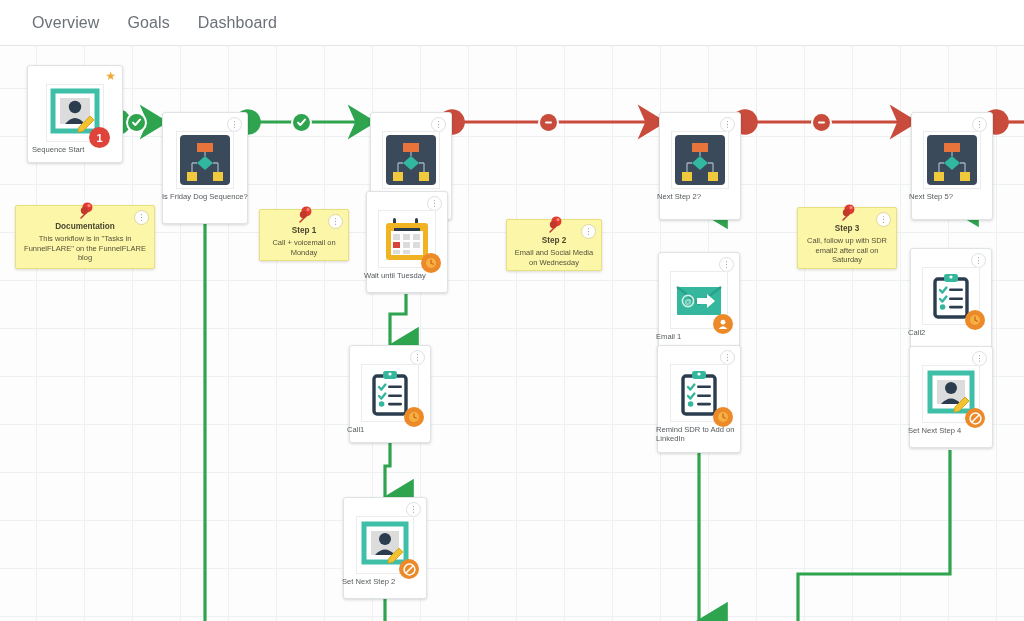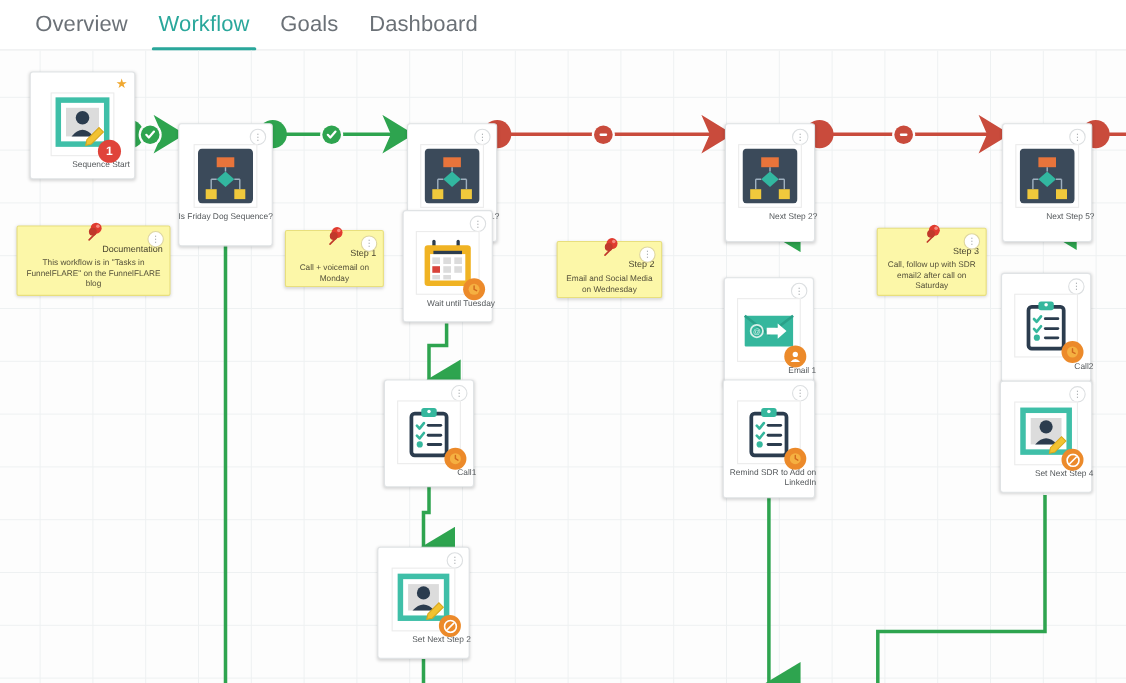--- a/index.html
+++ b/index.html
@@ -12,21 +12,21 @@
   }
 
   
   #tabbar{
     position:absolute; left:0; top:0; width:1024px; height:46px;
     background:#ffffff; border-bottom:1px solid #e3e6e8;
     display:flex; align-items:center; padding-left:18px;
   }
   .tab{
     position:relative; height:46px; display:flex; align-items:center;
-    padding:0 14px; font-size:20px; color:#6b7177; cursor:pointer;
+    padding:0 14px; font-size:16px; color:#6b7177; cursor:pointer;
     letter-spacing:.1px;
   }
   .tab.active{ color:#2aa79b; }
   .tab.active:after{
     content:""; position:absolute; left:8px; right:8px; bottom:0; height:3px;
     background:#2aa79b; border-radius:2px;
   }
 
   
   #canvas{
@@ -53,21 +53,21 @@
     z-index:5;
   }
   .node .glyphbox{
     width:58px; height:58px;
     border:1px solid #ececec;
     display:flex; align-items:center; justify-content:center;
     position:relative; margin-top:14px; background:#fff;
   }
   .node .nlabel{
     font-size:7.6px; line-height:9px; color:#55595c;
-    text-align:right; margin-top:3px; width:86px;
+    text-align:left; margin-top:3px; width:86px;
     word-wrap:break-word;
   }
   .infobtn{
     position:absolute; right:5px; top:4px;
     width:15px; height:15px; border-radius:50%;
     border:1px solid #dcdfe1; background:#fff;
     display:flex; align-items:center; justify-content:center;
     font-size:8px; color:#8b9094; line-height:1; cursor:pointer;
   }
   .starbtn{
@@ -79,22 +79,22 @@
   .note{
     position:absolute;
     background:#fcf7a8;
     border:1px solid #e8df7d;
     border-radius:2px;
     box-shadow:0 1px 3px rgba(0,0,0,.15);
     padding:16px 6px 7px 6px;
     z-index:6;
   }
   .note .ntitle{
-    font-size:8.2px; font-weight:normal; color:#4a4630;
-    text-align:right; margin-bottom:3px;
+    font-size:8.2px; font-weight:bold; color:#4a4630;
+    text-align:center; margin-bottom:3px;
   }
   .note .nbody{
     font-size:7.5px; line-height:9.5px; color:#55513a; text-align:center;
   }
   .pin{ position:absolute; left:50%; top:-7px; transform:translateX(-50%); }
 
   
   .cbadge{
     position:absolute; width:17px; height:17px; border-radius:50%;
     display:flex; align-items:center; justify-content:center;
@@ -102,21 +102,20 @@
   }
   .cbadge.ok{ background:#2ea44f; }
   .cbadge.no{ background:#c94b3c; }
   .cbadge svg{ display:block; }
 </style>
 </head>
 <body>
 
 <div id="tabbar">
   <div class="tab">Overview</div>
-  <div class="tab active">Workflow</div>
   <div class="tab">Goals</div>
   <div class="tab">Dashboard</div>
 </div>
 
 <div id="canvas">
 
   <svg id="edge-layer">
     <defs>
       <marker id="ah-g" markerWidth="11" markerHeight="11" refX="8" refY="5.5" orient="auto">
         <path d="M1,0 L10,5.5 L1,11 L3.4,5.5 Z" fill="#2ea44f"></path>

